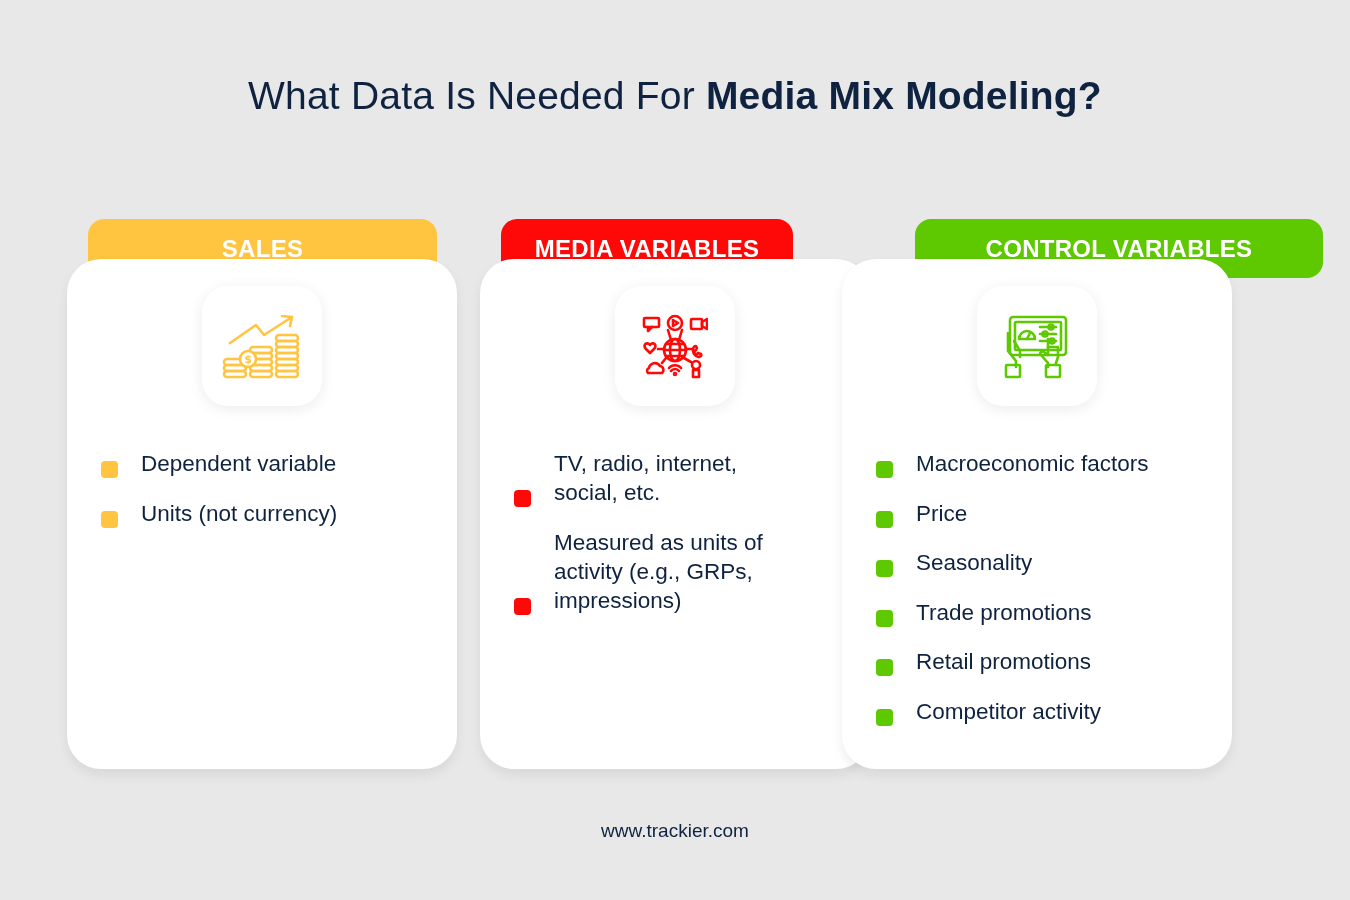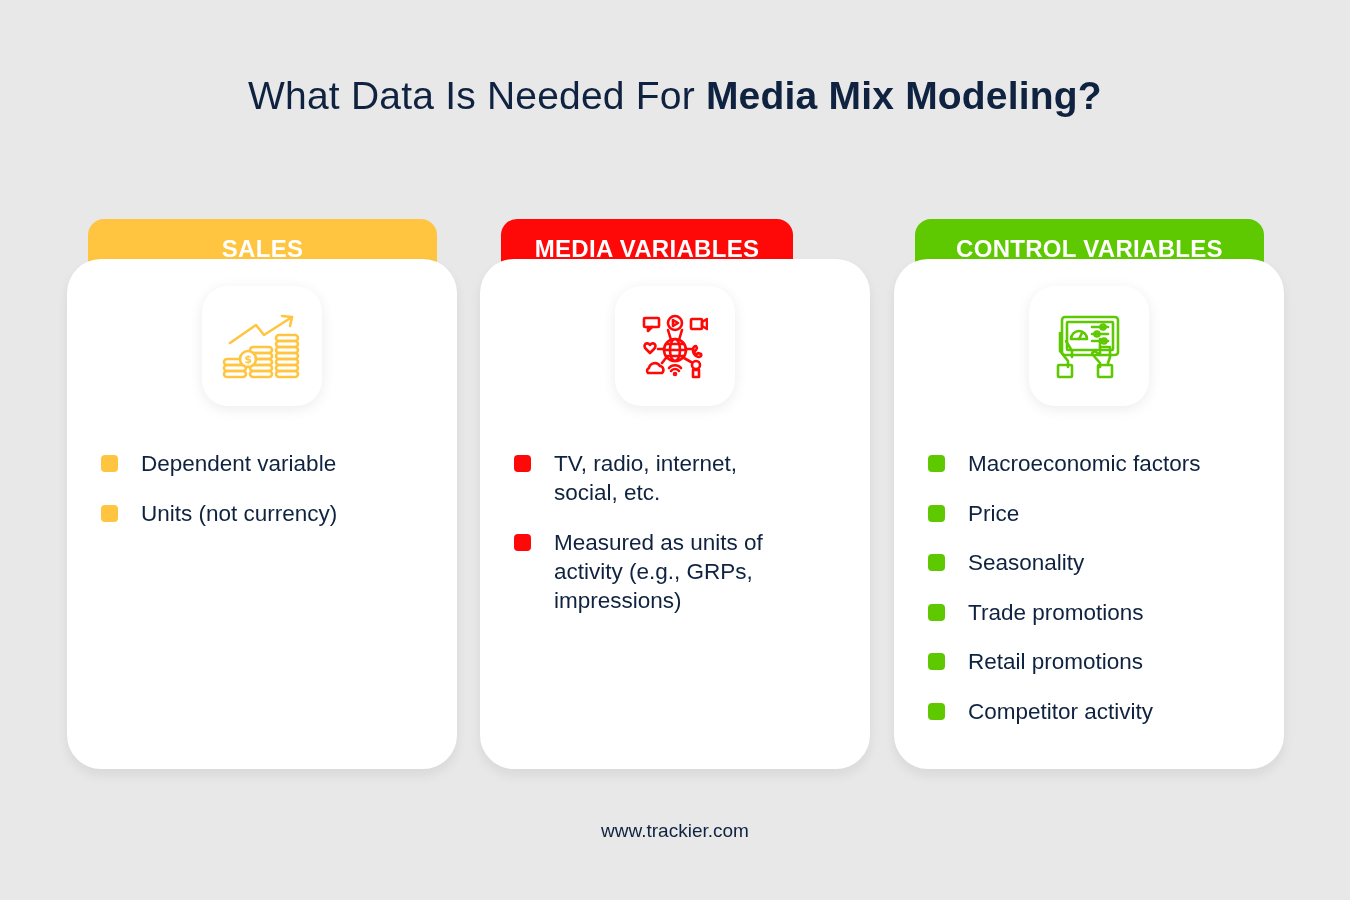--- a/index.html
+++ b/index.html
@@ -56,21 +56,21 @@
   }
   .list {
     position: absolute;
     top: 190px;
     left: 34px;
     right: 10px;
     list-style: none;
   }
   .list li {
     display: flex;
-    align-items: flex-start;
+    align-items: flex-end;
     font-size: 22.5px;
     line-height: 29px;
     color: #0f2340;
     margin-bottom: 20.5px;
   }
   .list li .bullet {
     flex: 0 0 auto;
     width: 17px; height: 17px;
     border-radius: 4px;
     margin-top: 6px;
@@ -168,24 +168,24 @@
         <span class="bullet" style="background:#ff0808"></span>
         <span style="max-width:240px">TV, radio, internet, social, etc.</span>
       </li>
     <li>
         <span class="bullet" style="background:#ff0808"></span>
         <span style="max-width:270px">Measured as units of activity (e.g., GRPs, impressions)</span>
       </li>
   </ul>
 </div>
 
-<div class="pill" style="left:915px;width:349px;background:#5ec800;">
+<div class="pill" style="left:915px;width:408px;background:#5ec800;">
   <span>CONTROL VARIABLES</span>
 </div>
-<div class="card" style="left:894px;">
+<div class="card" style="left:842px;">
   <div class="icon-box">
     <svg width="66" height="66" viewBox="0 0 66 66" fill="none" stroke="#5ec800" stroke-width="2.6" stroke-linecap="round" stroke-linejoin="round">
       <rect x="6" y="4" width="56" height="38" rx="3"></rect>
       <rect x="11" y="9" width="46" height="28" rx="1"></rect>
       <path d="M15,26 a8,8 0 0 1 16,0 z"></path>
       <line x1="23" y1="26" x2="26" y2="20"></line>
       <line x1="36" y1="14" x2="52" y2="14"></line>
       <circle cx="47" cy="14" r="2.5"></circle>
       <line x1="36" y1="21" x2="52" y2="21"></line>
       <circle cx="41" cy="21" r="2.5"></circle>

